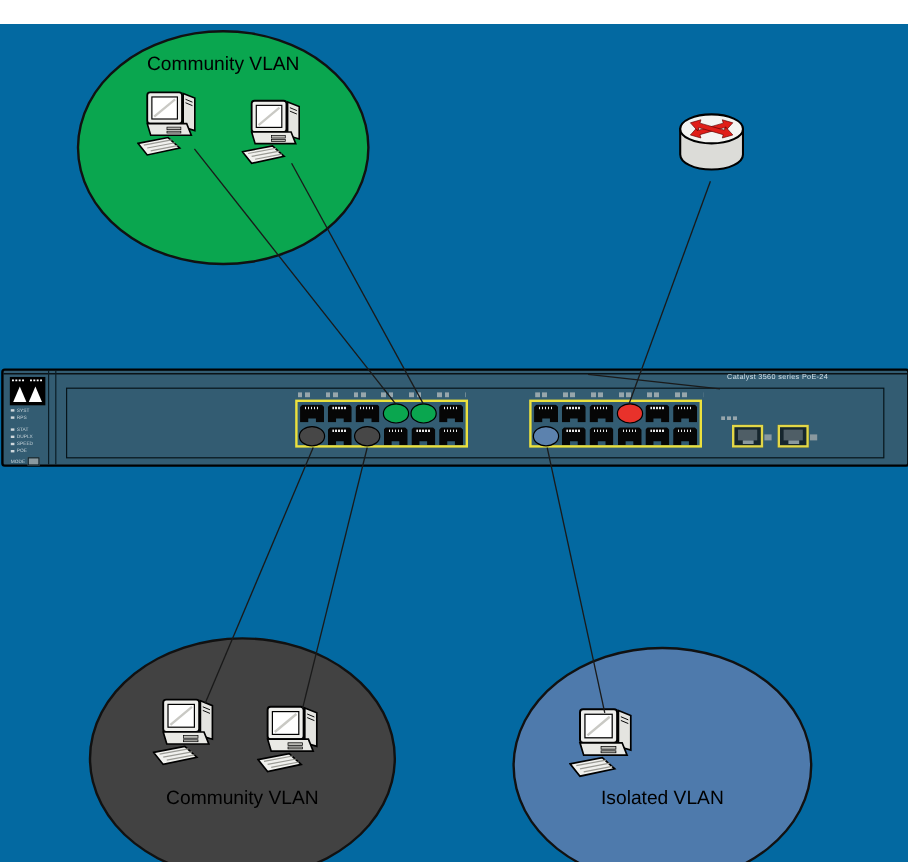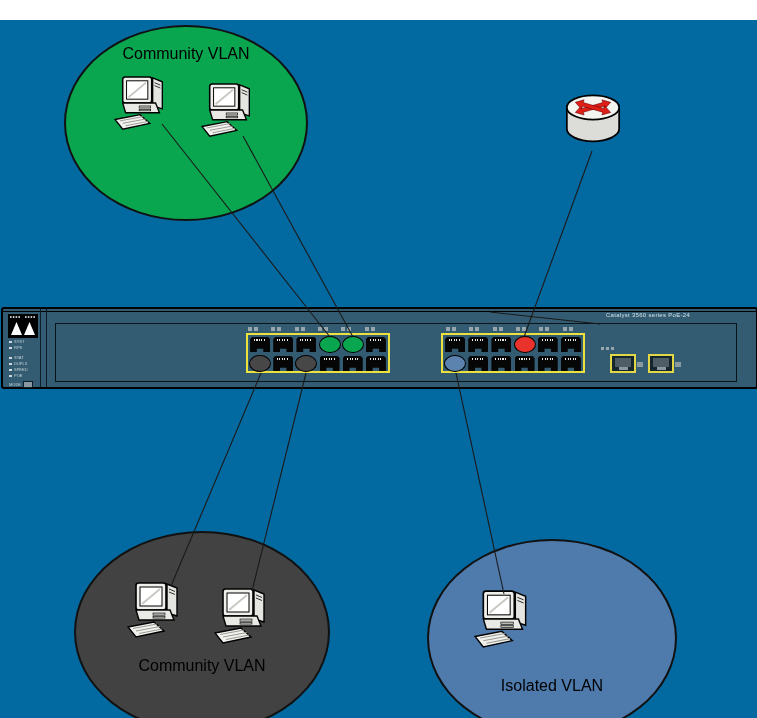--- a/index.html
+++ b/index.html
@@ -9,21 +9,21 @@
   
   .vlan{position:absolute;border:2px solid #111;border-radius:50%;}
   .vlan-label{position:absolute;width:100%;text-align:center;font-size:16px;color:#000;}
   #vlan-community-top{left:64px;top:5px;width:240px;height:192px;}
   #vlan-community-top .vlan-label{top:18px;}
   #vlan-promiscuous{left:483px;top:7px;width:244px;height:192px;}
   #vlan-promiscuous .vlan-label{top:33px;}
   #vlan-community-bottom{left:74px;top:511px;width:252px;height:198px;}
   #vlan-community-bottom .vlan-label{top:124px;}
   #vlan-isolated{left:427px;top:519px;width:246px;height:194px;}
-  #vlan-isolated .vlan-label{top:136px;}
+  #vlan-isolated .vlan-label{top:116px;}
 
   
   .dev{position:absolute;}
   #pc-a1{left:114px;top:54px;width:58px;height:60px;}
   #pc-a2{left:201px;top:61px;width:58px;height:60px;}
   #router-1{left:562px;top:71px;width:62px;height:58px;}
   #pc-b1{left:127px;top:560px;width:60px;height:62px;}
   #pc-b2{left:214px;top:566px;width:60px;height:62px;}
   #pc-c1{left:474px;top:568px;width:62px;height:64px;}
 

